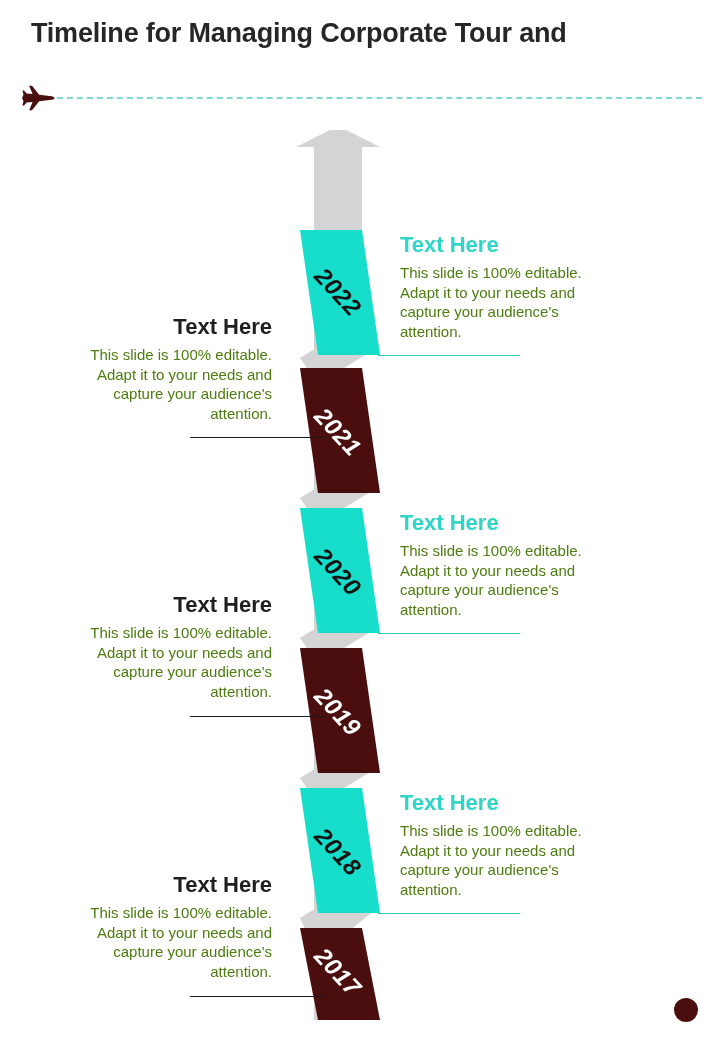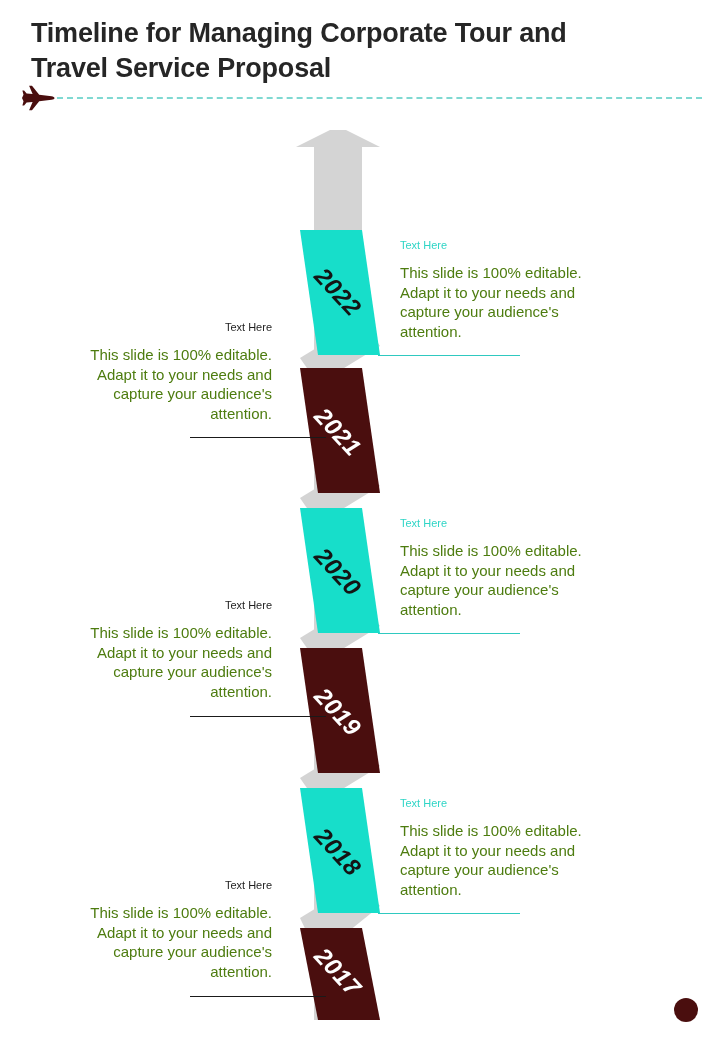--- a/index.html
+++ b/index.html
@@ -44,21 +44,21 @@
   .year-label.light { color:#ffffff; }
 
   
   .connector { position:absolute; height:0; }
   .connector.right { border-top:1.5px solid #2FC9C0; }
   .connector.left  { border-top:1.5px solid #1a1a1a; }
 
   
   .text-block { position:absolute; width:186px; }
   .text-block .heading {
-    font-size:11px; font-weight:normal; line-height:22px; margin-bottom:7px;
+    font-size:22px; font-weight:bold; line-height:22px; margin-bottom:7px;
   }
   .text-block .body {
     font-size:15px; line-height:19.5px; color:#4d7c0f; font-weight:normal;
   }
   .text-block.right { text-align:left; }
   .text-block.right .heading { color:#2FD5C6; }
   .text-block.left { text-align:right; }
   .text-block.left .heading { color:#1f1f1f; }
 
   #corner-dot {
@@ -67,21 +67,20 @@
     background:#4A0E0E;
   }
 </style>
 </head>
 <body>
 
 <div id="header">
 
   <div id="page-title">
     <span>Timeline for Managing Corporate Tour and</span>
-    <span id="title-line-2">Travel Service Proposal</span>
   </div>
 
   <svg id="plane-icon" viewBox="0 0 38 26">
     <g fill="#4A0E0E">
       <path d="M32.5 13 C32.5 13.9 31.3 14.6 29.6 14.8 L17.2 16.3 L10.0 25.3 L7.1 25.3 L10.6 16.9 L4.6 17.5 L2.1 20.6 L0.4 20.6 L1.5 16.2 L0.0 13 L1.5 9.8 L0.4 5.4 L2.1 5.4 L4.6 8.5 L10.6 9.1 L7.1 0.7 L10.0 0.7 L17.2 9.7 L29.6 11.2 C31.3 11.4 32.5 12.1 32.5 13 Z"></path>
     </g>
   </svg>
 
   <div id="header-dashed-line"></div>
 </div>

